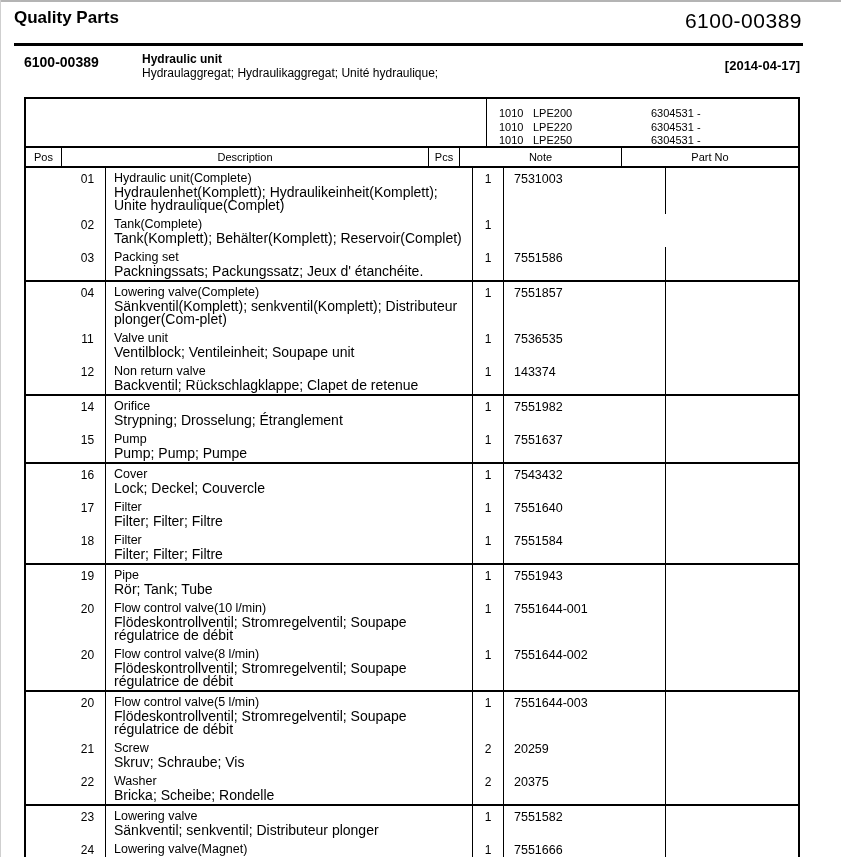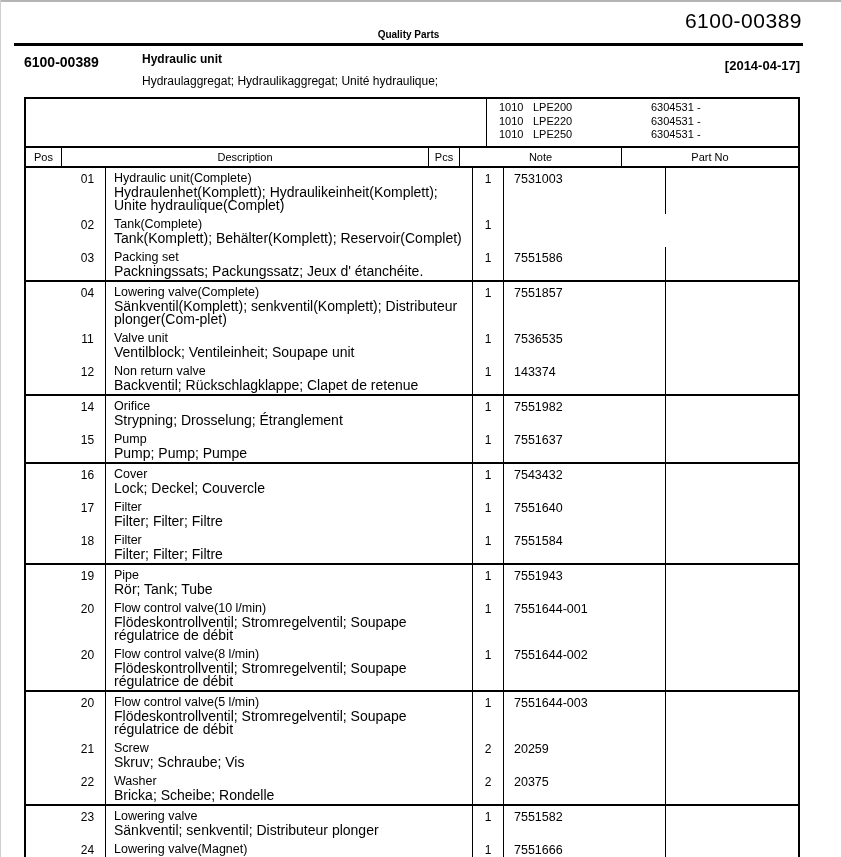--- a/index.html
+++ b/index.html
@@ -7,42 +7,42 @@
   body { font-family:"Liberation Sans","DejaVu Sans",sans-serif; color:#000; }
   .page {
     position:relative; width:841px; height:857px; background:#fff;
     overflow:hidden;
   }
   .top-edge { position:absolute; left:0; top:0; width:841px; height:2px; background:#b4b4b4; }
   .left-edge { position:absolute; left:0; top:0; width:1px; height:857px; background:#cfcfcf; }
 
   
   .qp-title {
-    position:absolute; left:14px; top:29px; width:789px;
-    text-align:center; font-weight:bold; font-size:10px;
+    position:absolute; left:14px; top:8px; width:789px;
+    text-align:left; font-weight:bold; font-size:17px;
   }
   .doc-num {
     position:absolute; right:39px; top:9px;
     font-size:21px; letter-spacing:0.5px;
   }
   .head-rule { position:absolute; left:14px; top:43px; width:789px; height:3px; background:#000; }
 
   
   .title-block { position:absolute; left:24px; top:52px; display:flex; }
   .t-code { font-weight:bold; font-size:14px; width:118px; padding-top:2px; }
   .t-title { font-weight:bold; font-size:12px; }
-  .t-sub { font-size:12px; margin-top:8px; }
+  .t-sub { font-size:12px; }
   .t-date { position:absolute; right:41px; top:58px; font-weight:bold; font-size:13px; }
 
   
   .parts-table { position:absolute; left:24px; top:97px; width:776px; border:2px solid #000; background:#fff; }
 
   .info-box { display:grid; grid-template-columns:461px 1fr; height:49px; border-bottom:2px solid #000; }
   .info-left { border-right:1px solid #000; }
-  .info-right { padding:2px 0 0 12px; }
+  .info-right { padding:8px 0 0 12px; }
   .model-row { display:flex; font-size:11px; line-height:13.5px; }
   .m-codemodel { width:152px; display:flex; }
   .m-code { width:34px; }
   .m-model { }
   .m-serial { }
 
   .head-row {
     display:grid; grid-template-columns:36px 367px 31px 162px 1fr;
     height:20px; border-bottom:2px solid #000; font-size:11px;
   }

